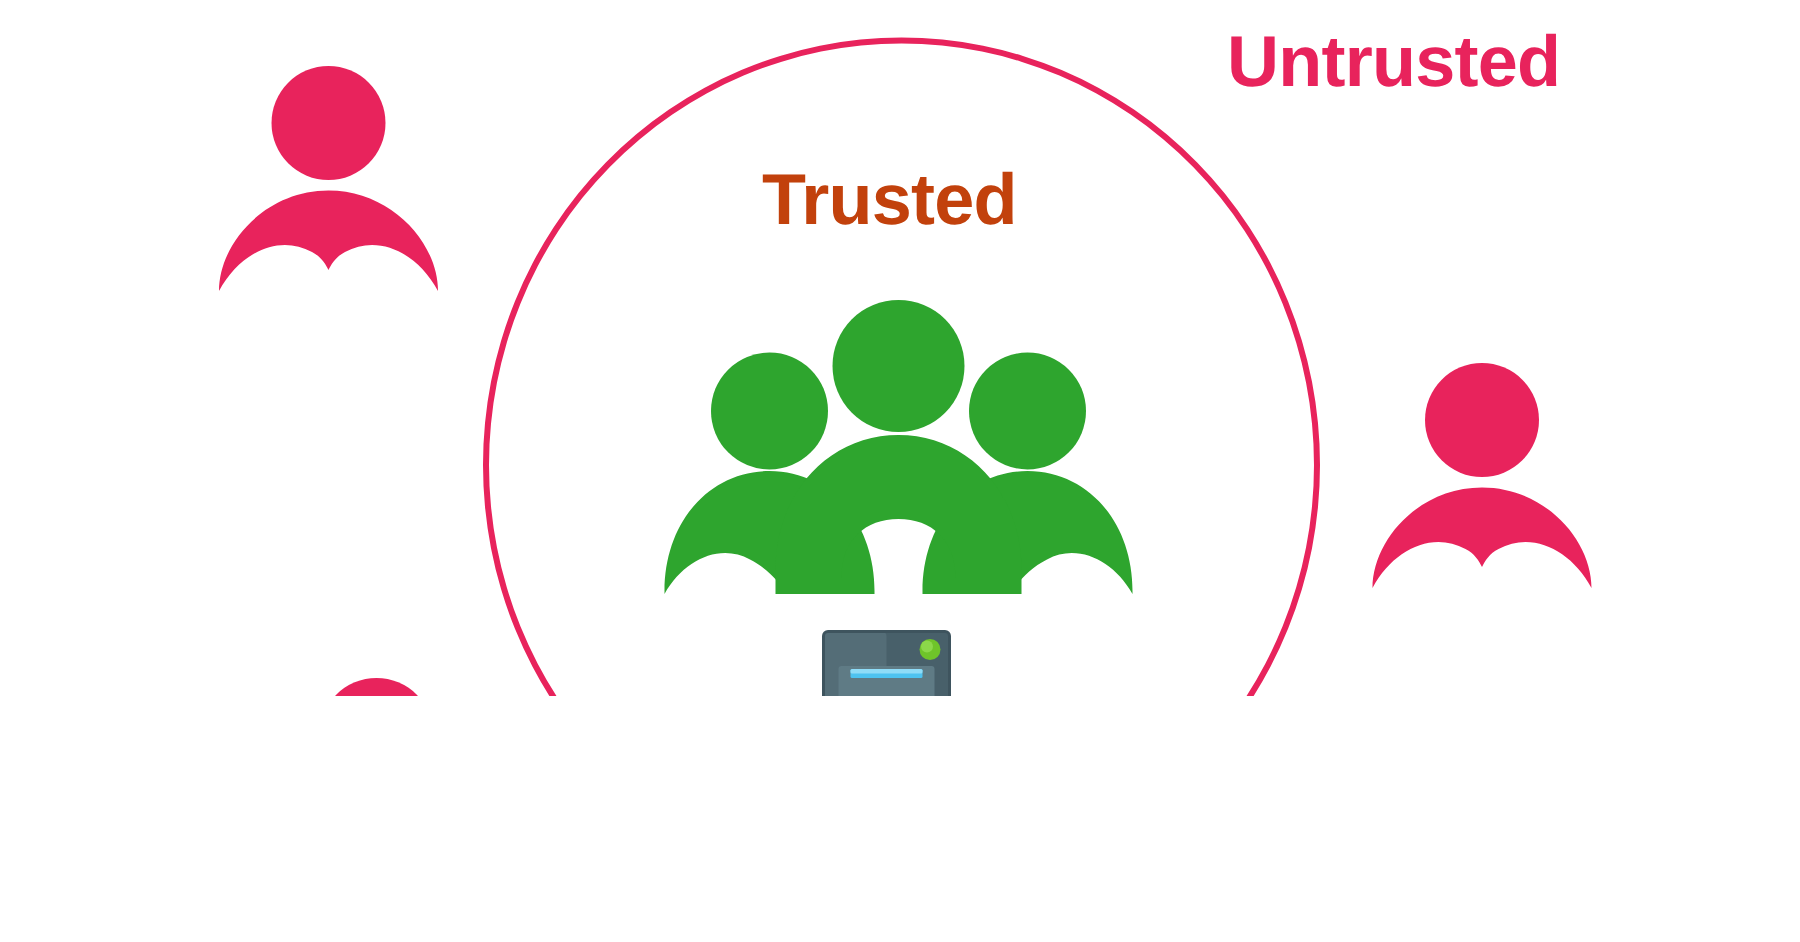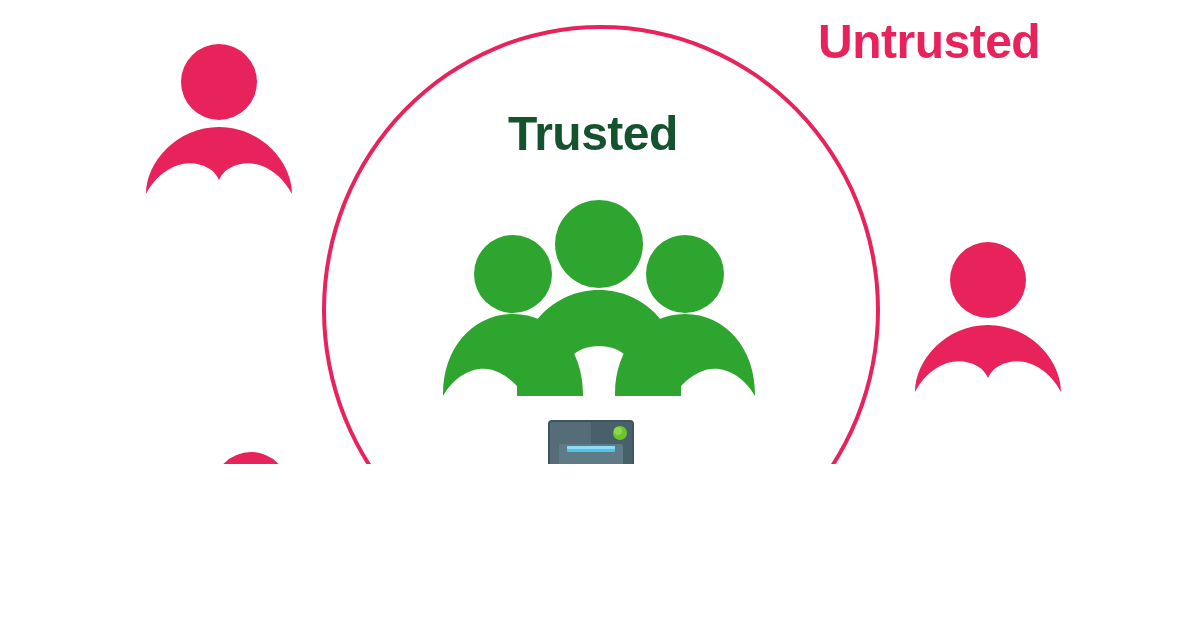--- a/index.html
+++ b/index.html
@@ -45,21 +45,21 @@
   .label-untrusted {
     left: 818px;
     top: 18px;
     font-size: 48px;
     color: #e8235c;
   }
   .label-trusted {
     left: 508px;
     top: 110px;
     font-size: 48px;
-    color: #14532d;
+    color: #c2410c;
   }
 
   
   .icon-person {
     position: absolute;
     width: 150px;
     height: 152px;
   }
   .person-tl { left: 144px; top: 42px; }
   .person-r  { left: 913px; top: 240px; }

